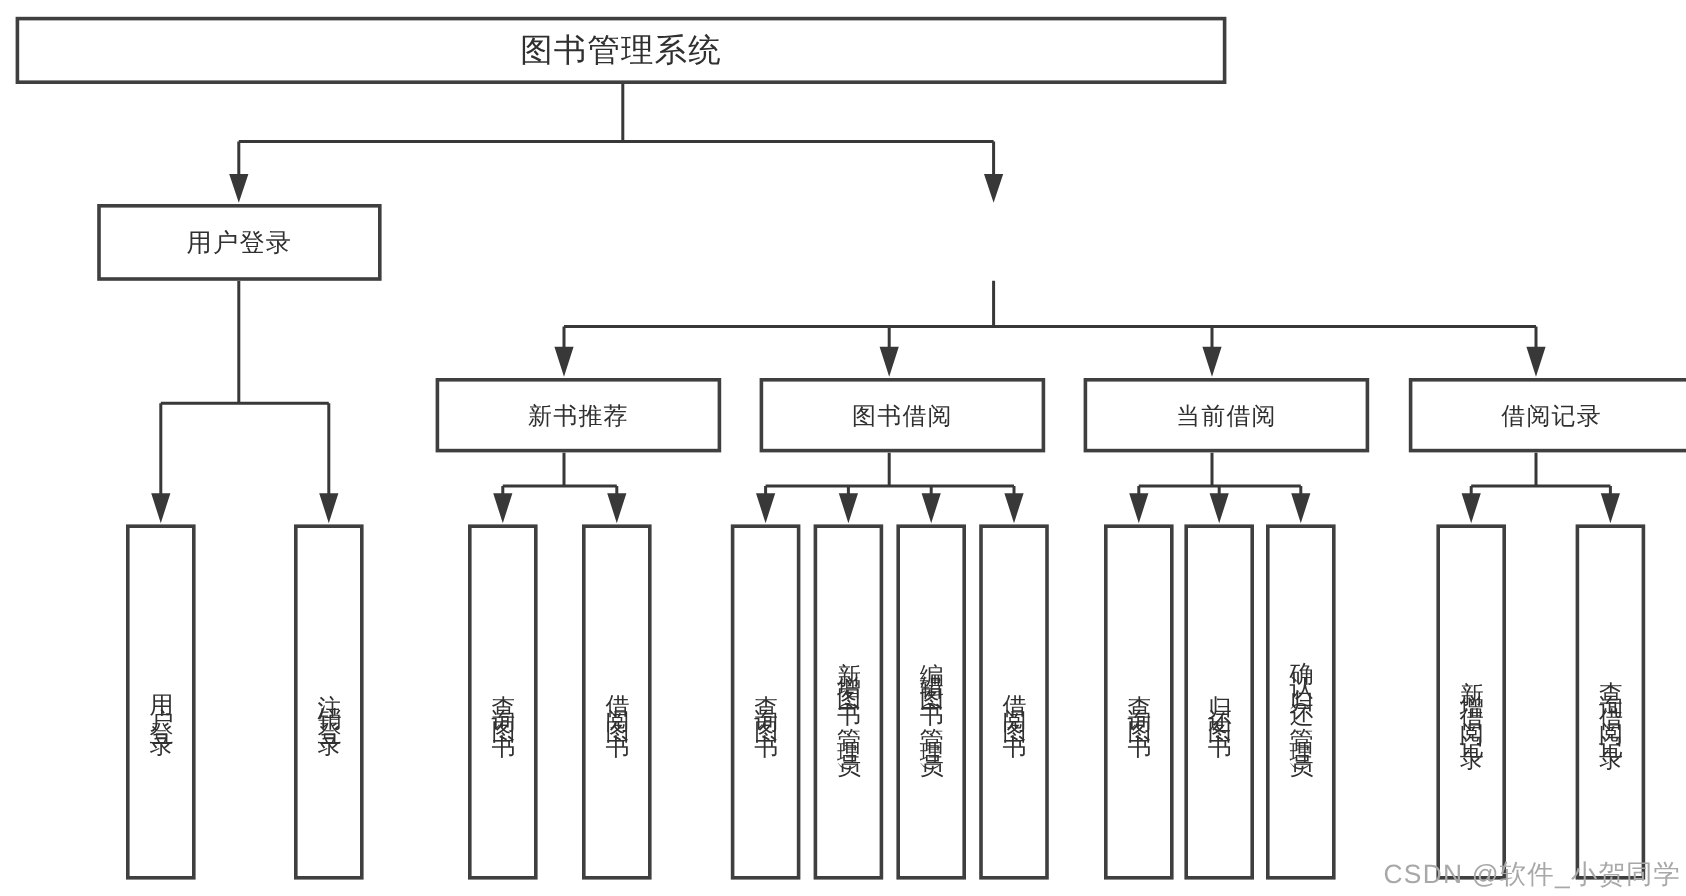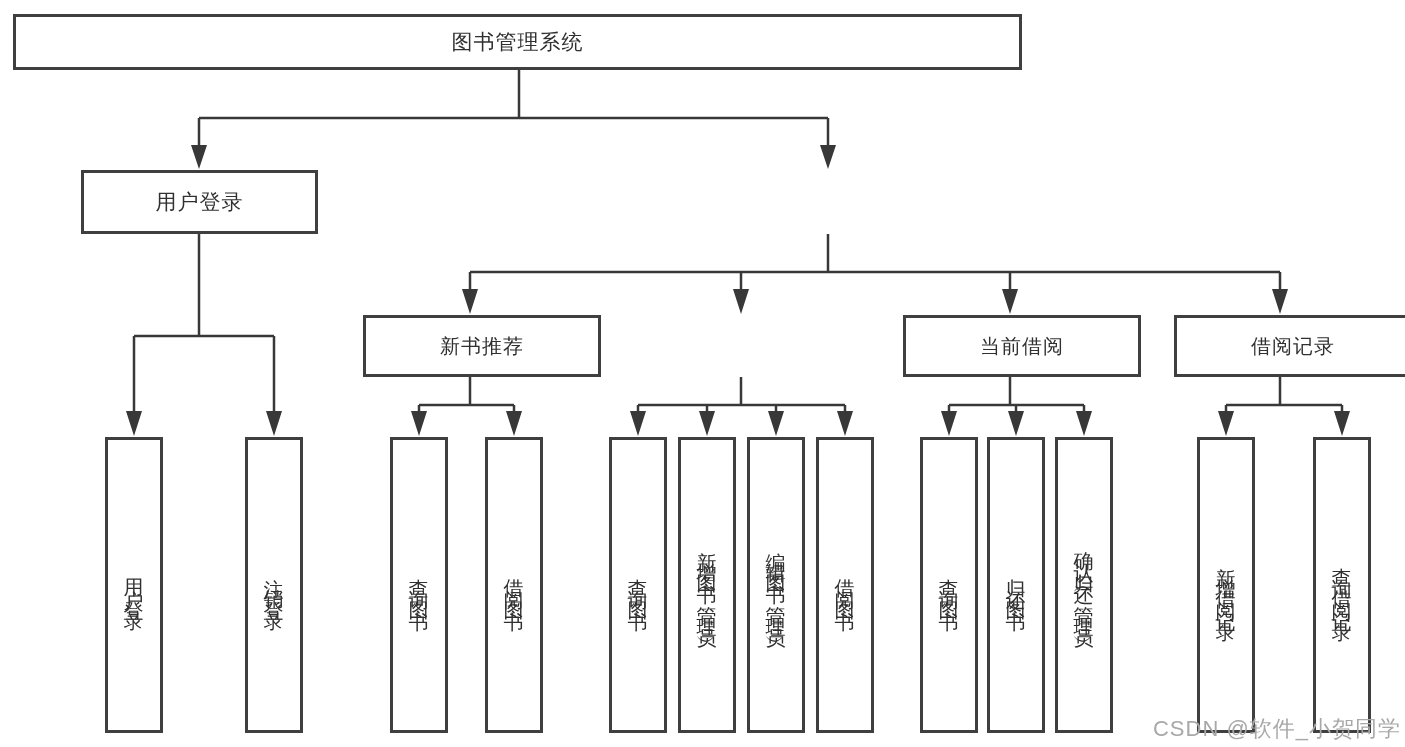--- a/index.html
+++ b/index.html
@@ -24,21 +24,21 @@
     position:absolute;
     box-sizing:border-box;
     background:#fff;
     border:3px solid var(--border);
     display:flex;align-items:center;justify-content:center;
     color:var(--text);
     text-align:center;
   }
   .root{
     left:13px;top:14px;width:1009px;height:56px;
-    font-size:21px;letter-spacing:1px;
+    font-size:27px;letter-spacing:1px;
   }
   .lvl2{top:170px;width:237px;height:64px;font-size:21px;letter-spacing:1px;}
   .lvl3{top:315px;width:238px;height:62px;font-size:20px;letter-spacing:1px;}
   .leaf{top:437px;width:58px;height:296px;}
   .vtext{
     writing-mode:vertical-rl;
     text-orientation:mixed;
     font-size:20px;
     letter-spacing:11px;
     color:var(--text);
@@ -81,20 +81,23 @@
     <span>图书管理系统</span>
   </div>
 
   <div class="box lvl2" style="left:81px">
     <span>用户登录</span>
   </div>
 
   <div class="box lvl3" style="left:363px">
     <span>新书推荐</span>
   </div>
+  <div class="box lvl3" style="left:633px">
+    <span>图书借阅</span>
+  </div>
   <div class="box lvl3" style="left:903px">
     <span>当前借阅</span>
   </div>
   <div class="box lvl3" style="left:1174px">
     <span>借阅记录</span>
   </div>
 
   <div class="box leaf" style="left:105px">
     <span class="vtext">用户登录</span>
   </div>

